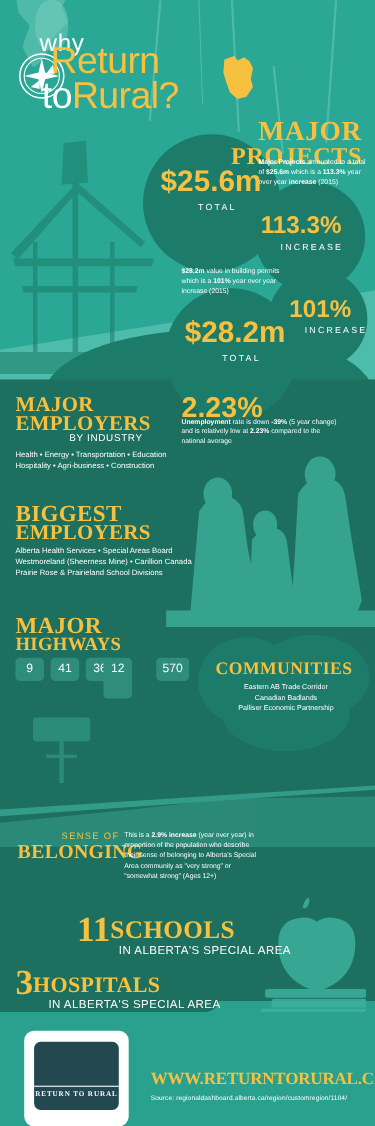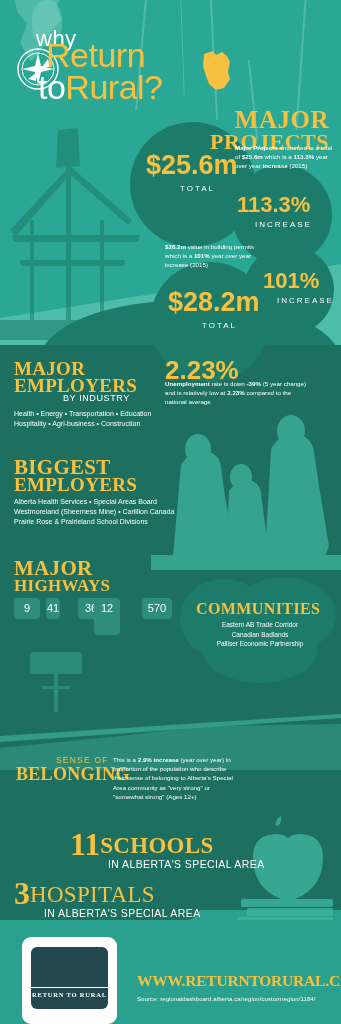--- a/index.html
+++ b/index.html
@@ -91,21 +91,21 @@
   .schools .n{color:#f6c141;font-size:32px;font-weight:bold;
     font-family:"Liberation Serif",serif;vertical-align:-2px;}
   .schools .t{color:#f6c141;font-size:23px;font-weight:bold;
     font-family:"Liberation Serif",serif;letter-spacing:.3px;}
   .schools .s{display:block;color:#ffffff;font-size:10.5px;letter-spacing:.4px;
     margin-left:38px;margin-top:-5px;}
 
   .hosp{position:absolute;left:14px;top:875px;z-index:14;}
   .hosp .n{color:#f6c141;font-size:32px;font-weight:bold;
     font-family:"Liberation Serif",serif;vertical-align:-2px;}
-  .hosp .t{color:#f6c141;font-size:23px;font-weight:normal;
+  .hosp .t{color:#f6c141;font-size:20px;font-weight:bold;
     font-family:"Liberation Serif",serif;letter-spacing:.3px;}
   .hosp .s{display:block;color:#ffffff;font-size:10.5px;letter-spacing:.4px;
     margin-left:30px;margin-top:-5px;}
 
   .mid-bot{position:absolute;left:0;top:896px;width:200px;height:24px;
     background:#1d6f5f;border-bottom-right-radius:14px;z-index:3;}
 
   
   .logo-card{position:absolute;left:22px;top:937px;width:95px;height:87px;
     background:#ffffff;border-radius:9px;z-index:14;}
@@ -227,21 +227,21 @@
   <div class="sec-h" style="left:14px;top:455px;font-size:21px;letter-spacing:.3px;">BIGGEST</div>
   <div class="sec-h" style="left:14px;top:474px;font-size:19px;letter-spacing:.3px;">EMPLOYERS</div>
   <div class="sec-p" style="left:14px;top:496px;">Alberta Health Services • Special Areas Board</div>
   <div class="sec-p" style="left:14px;top:506px;">Westmoreland (Sheerness Mine) • Carillion Canada</div>
   <div class="sec-p" style="left:14px;top:516px;">Prairie Rose &amp; Prairieland School Divisions</div>
 
   <div class="sec-h" style="left:14px;top:556px;font-size:21px;letter-spacing:.3px;">MAJOR</div>
   <div class="sec-h" style="left:14px;top:576px;font-size:17px;letter-spacing:.3px;">HIGHWAYS</div>
 
   <div class="hwybox" style="left:14px;top:598px;width:26px;height:21px;line-height:21px;"><span>9</span></div>
-  <div class="hwybox" style="left:46px;top:598px;width:14px;height:21px;line-height:21px;"><span>41</span></div>
+  <div class="hwybox" style="left:46px;top:598px;width:26px;height:21px;line-height:21px;"><span>41</span></div>
   <div class="hwybox" style="left:78px;top:598px;width:26px;height:21px;line-height:21px;"><span>36</span></div>
   <div class="hwybox" style="left:94px;top:598px;width:26px;height:37px;line-height:21px;"><span>12</span></div>
   <div class="hwybox" style="left:142px;top:598px;width:30px;height:21px;line-height:21px;"><span>570</span></div>
 
   <svg class="signpost" viewBox="0 0 70 60" style="width:70px;height:60px;">
     <g fill="#2c8c7a">
       <rect x="2" y="0" width="52" height="22" rx="3"></rect>
       <rect x="26" y="22" width="4" height="38"></rect>
       <rect x="14" y="34" width="28" height="3"></rect>
     </g>

